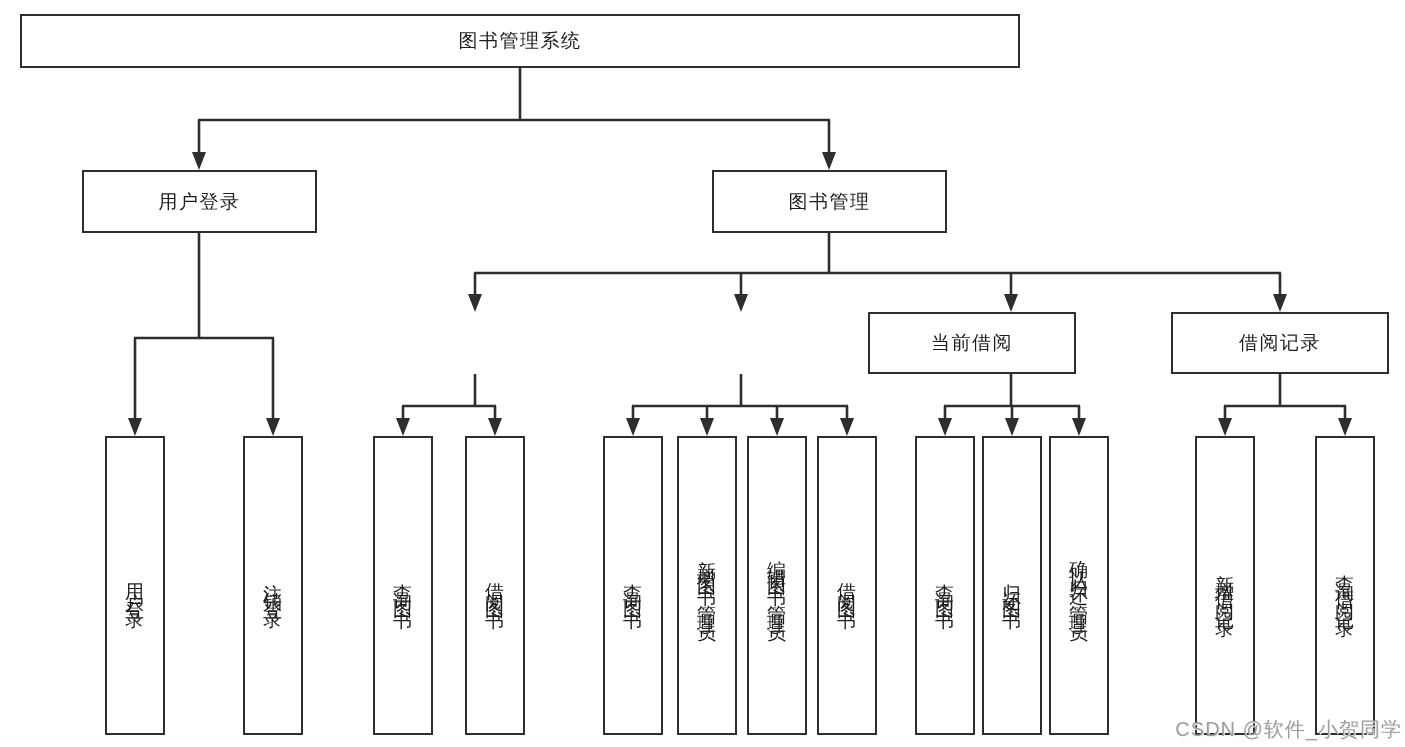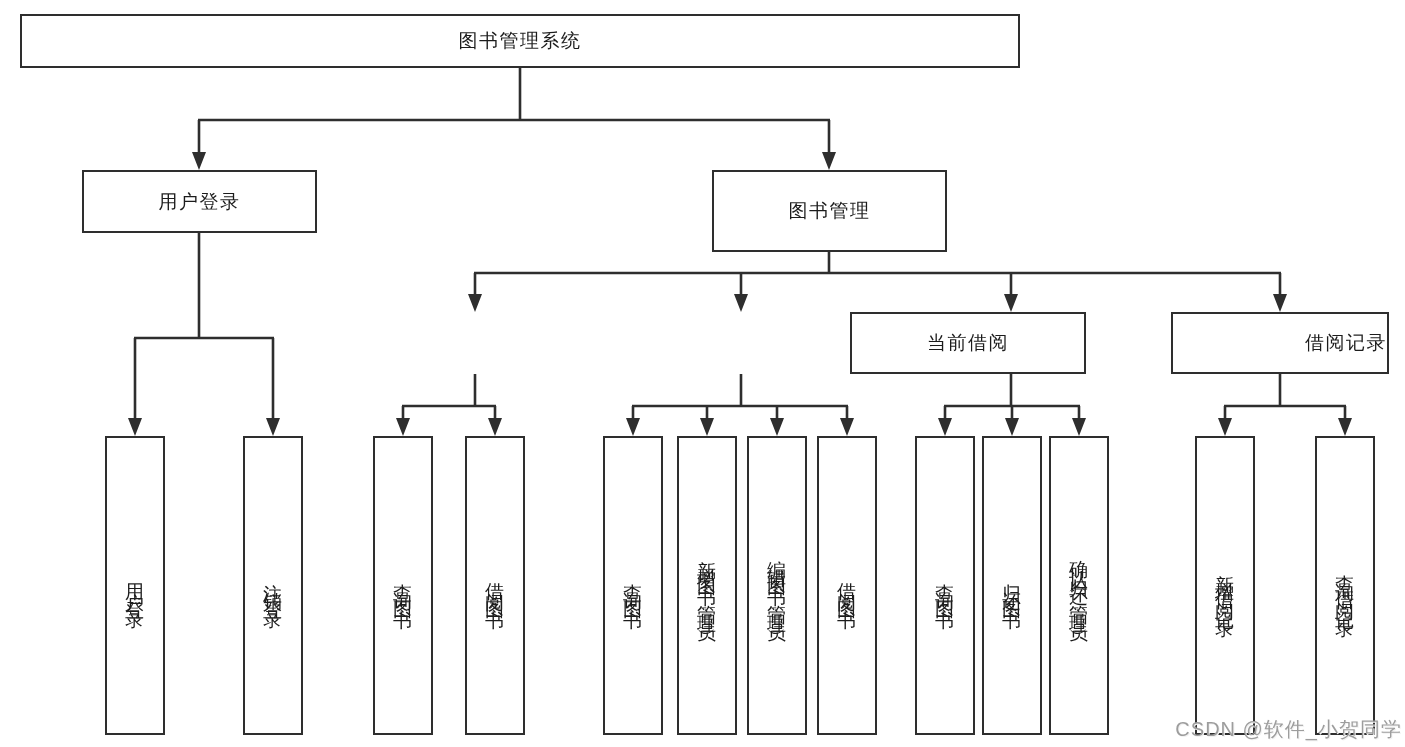--- a/index.html
+++ b/index.html
@@ -99,28 +99,28 @@
              M1338,418 L1352,418 L1345,436 Z"></path>
   </svg>
 
   <div class="node h" style="left:20px; top:14px; width:1000px; height:54px;">
     <span>图书管理系统</span>
   </div>
 
   <div class="node h" style="left:82px; top:170px; width:235px; height:63px;">
     <span>用户登录</span>
   </div>
-  <div class="node h" style="left:712px; top:170px; width:235px; height:82px;">
+  <div class="node h" style="left:712px; top:170px; width:235px; height:63px;">
     <span>图书管理</span>
   </div>
 
-  <div class="node h" style="left:850px; top:312px; width:236px; height:62px;">
+  <div class="node h" style="left:868px; top:312px; width:208px; height:62px;">
     <span>当前借阅</span>
   </div>
-  <div class="node h" style="left:1171px; top:312px; width:218px; height:62px;justify-content:flex-end;">
+  <div class="node h" style="left:1171px; top:312px; width:218px; height:62px;">
     <span>借阅记录</span>
   </div>
 
   <div class="node v" style="left:105px; top:436px; width:60px; height:299px;">
     <span>用户登录</span>
   </div>
   <div class="node v" style="left:243px; top:436px; width:60px; height:299px;">
     <span>注销登录</span>
   </div>
 

